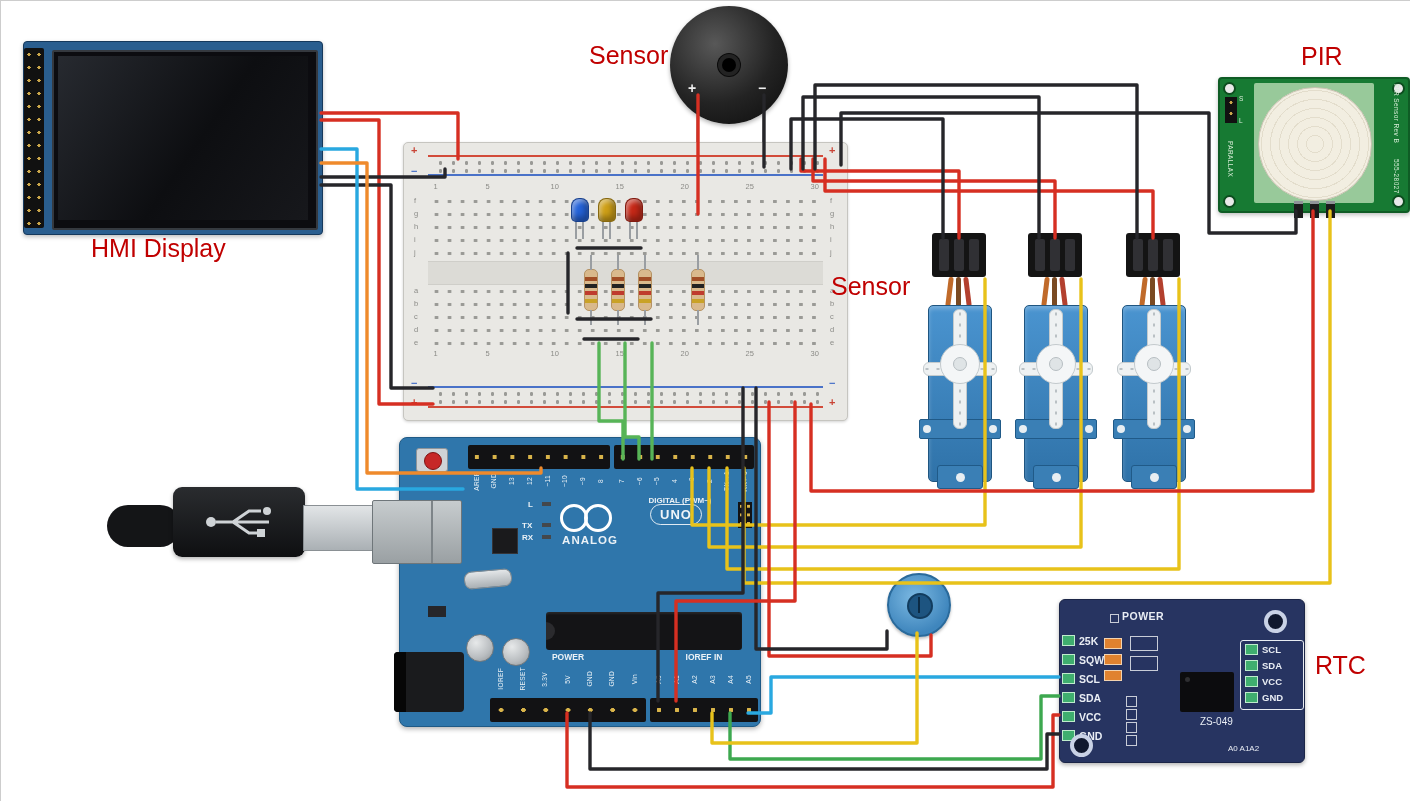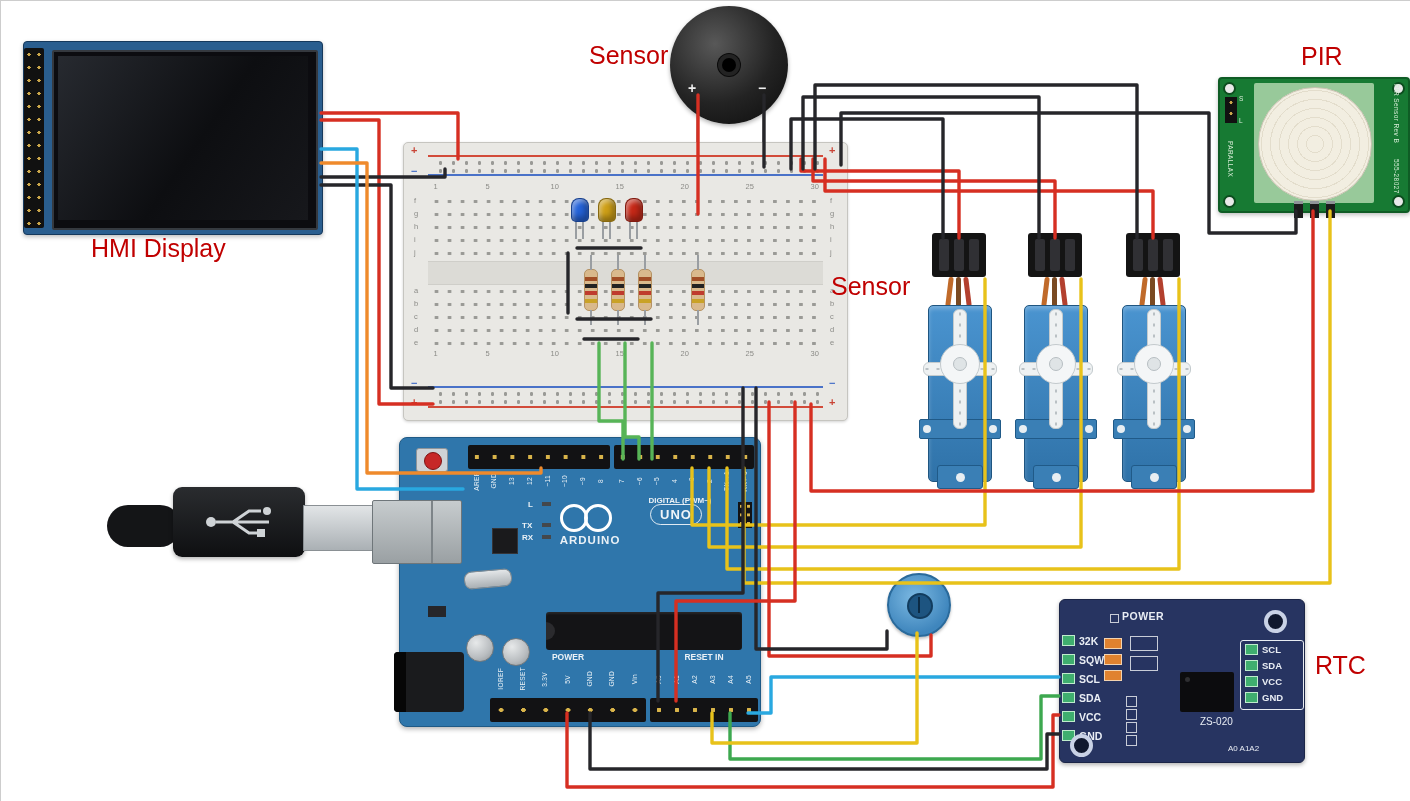--- a/index.html
+++ b/index.html
@@ -322,32 +322,32 @@
     <span class="ledlab" style="left:128px;top:62px">L</span>
     <i class="ledchip" style="left:142px;top:64px"></i>
     <span class="ledlab" style="left:122px;top:83px">TX</span>
     <i class="ledchip" style="left:142px;top:85px"></i>
     <span class="ledlab" style="left:122px;top:95px">RX</span>
     <i class="ledchip" style="left:142px;top:97px"></i>
     <div class="ard-logo">
         <i></i>
         <i class="rr"></i>
       </div>
-    <div class="silk" style="left:152px;top:96px;width:76px;font-size:11.5px;text-align:center;letter-spacing:1px">ARDUINO</div>
+    <div class="silk" style="left:152px;top:96px;width:76px;font-size:11.5px;text-align:center;letter-spacing:1px">ANALOG</div>
     <div id="uno-pill">UNO</div>
     <div id="icsp"></div>
     <div id="crystal"></div>
     <div id="qfn"></div>
     <div id="tcomp"></div>
     <div class="cap" style="left:66px;top:196px"></div>
     <div class="cap" style="left:102px;top:200px"></div>
     <div id="dip"></div>
     <div id="pwr-jack"></div>
     <div class="silk" style="left:90px;top:214px;width:156px;font-size:8.5px;text-align:center">POWER</div>
-    <div class="silk" style="left:250px;top:214px;width:108px;font-size:8.5px;text-align:center">RESET IN</div>
+    <div class="silk" style="left:250px;top:214px;width:108px;font-size:8.5px;text-align:center">IOREF IN</div>
     <div class="vrow" id="power-pin-labels" style="left:90px;top:224px;width:156px;height:34px">
         <span class="vlabel">IOREF</span>
         <span class="vlabel">RESET</span>
         <span class="vlabel">3.3V</span>
         <span class="vlabel">5V</span>
         <span class="vlabel">GND</span>
         <span class="vlabel">GND</span>
         <span class="vlabel">Vin</span>
       </div>
     <div class="vrow" id="analog-pin-labels" style="left:250px;top:224px;width:108px;height:34px">
@@ -369,21 +369,21 @@
   <div class="abs" id="pot">
     <div class="knob"></div>
   </div>
 
   <div class="abs" id="rtc">
     <div class="silkbox" style="left:50px;top:14px;width:7px;height:7px"></div>
     <div class="rtc-txt" style="left:62px;top:10px;font-size:10.5px;font-weight:bold;letter-spacing:.5px">POWER</div>
     <div id="rtc-left-pins">
         <div class="rtc-row">
           <i class="rtc-pad"></i>
-          <span>32K</span>
+          <span>25K</span>
         </div>
         <div class="rtc-row">
           <i class="rtc-pad"></i>
           <span>SQW</span>
         </div>
         <div class="rtc-row">
           <i class="rtc-pad"></i>
           <span>SCL</span>
         </div>
         <div class="rtc-row">
@@ -411,21 +411,21 @@
         <div class="rtc-row">
           <i class="rtc-pad"></i>
           <span>VCC</span>
         </div>
         <div class="rtc-row">
           <i class="rtc-pad"></i>
           <span>GND</span>
         </div>
       </div>
     <div id="rtc-chip"></div>
-    <div class="rtc-txt" style="left:140px;top:116px;font-size:10px">ZS-020</div>
+    <div class="rtc-txt" style="left:140px;top:116px;font-size:10px">ZS-049</div>
     <i class="smd" style="left:44px;top:38px;width:16px;height:9px"></i>
     <i class="smd" style="left:44px;top:54px;width:16px;height:9px"></i>
     <i class="smd" style="left:44px;top:70px;width:16px;height:9px"></i>
     <div class="silkbox" style="left:70px;top:36px;width:26px;height:13px"></div>
     <div class="silkbox" style="left:70px;top:56px;width:26px;height:13px"></div>
     <div class="silkbox" style="left:66px;top:96px;width:9px;height:9px"></div>
     <div class="silkbox" style="left:66px;top:109px;width:9px;height:9px"></div>
     <div class="silkbox" style="left:66px;top:122px;width:9px;height:9px"></div>
     <div class="silkbox" style="left:66px;top:135px;width:9px;height:9px"></div>
     <div class="rtc-txt" style="left:168px;top:144px;font-size:8px">A0 A1A2</div>

